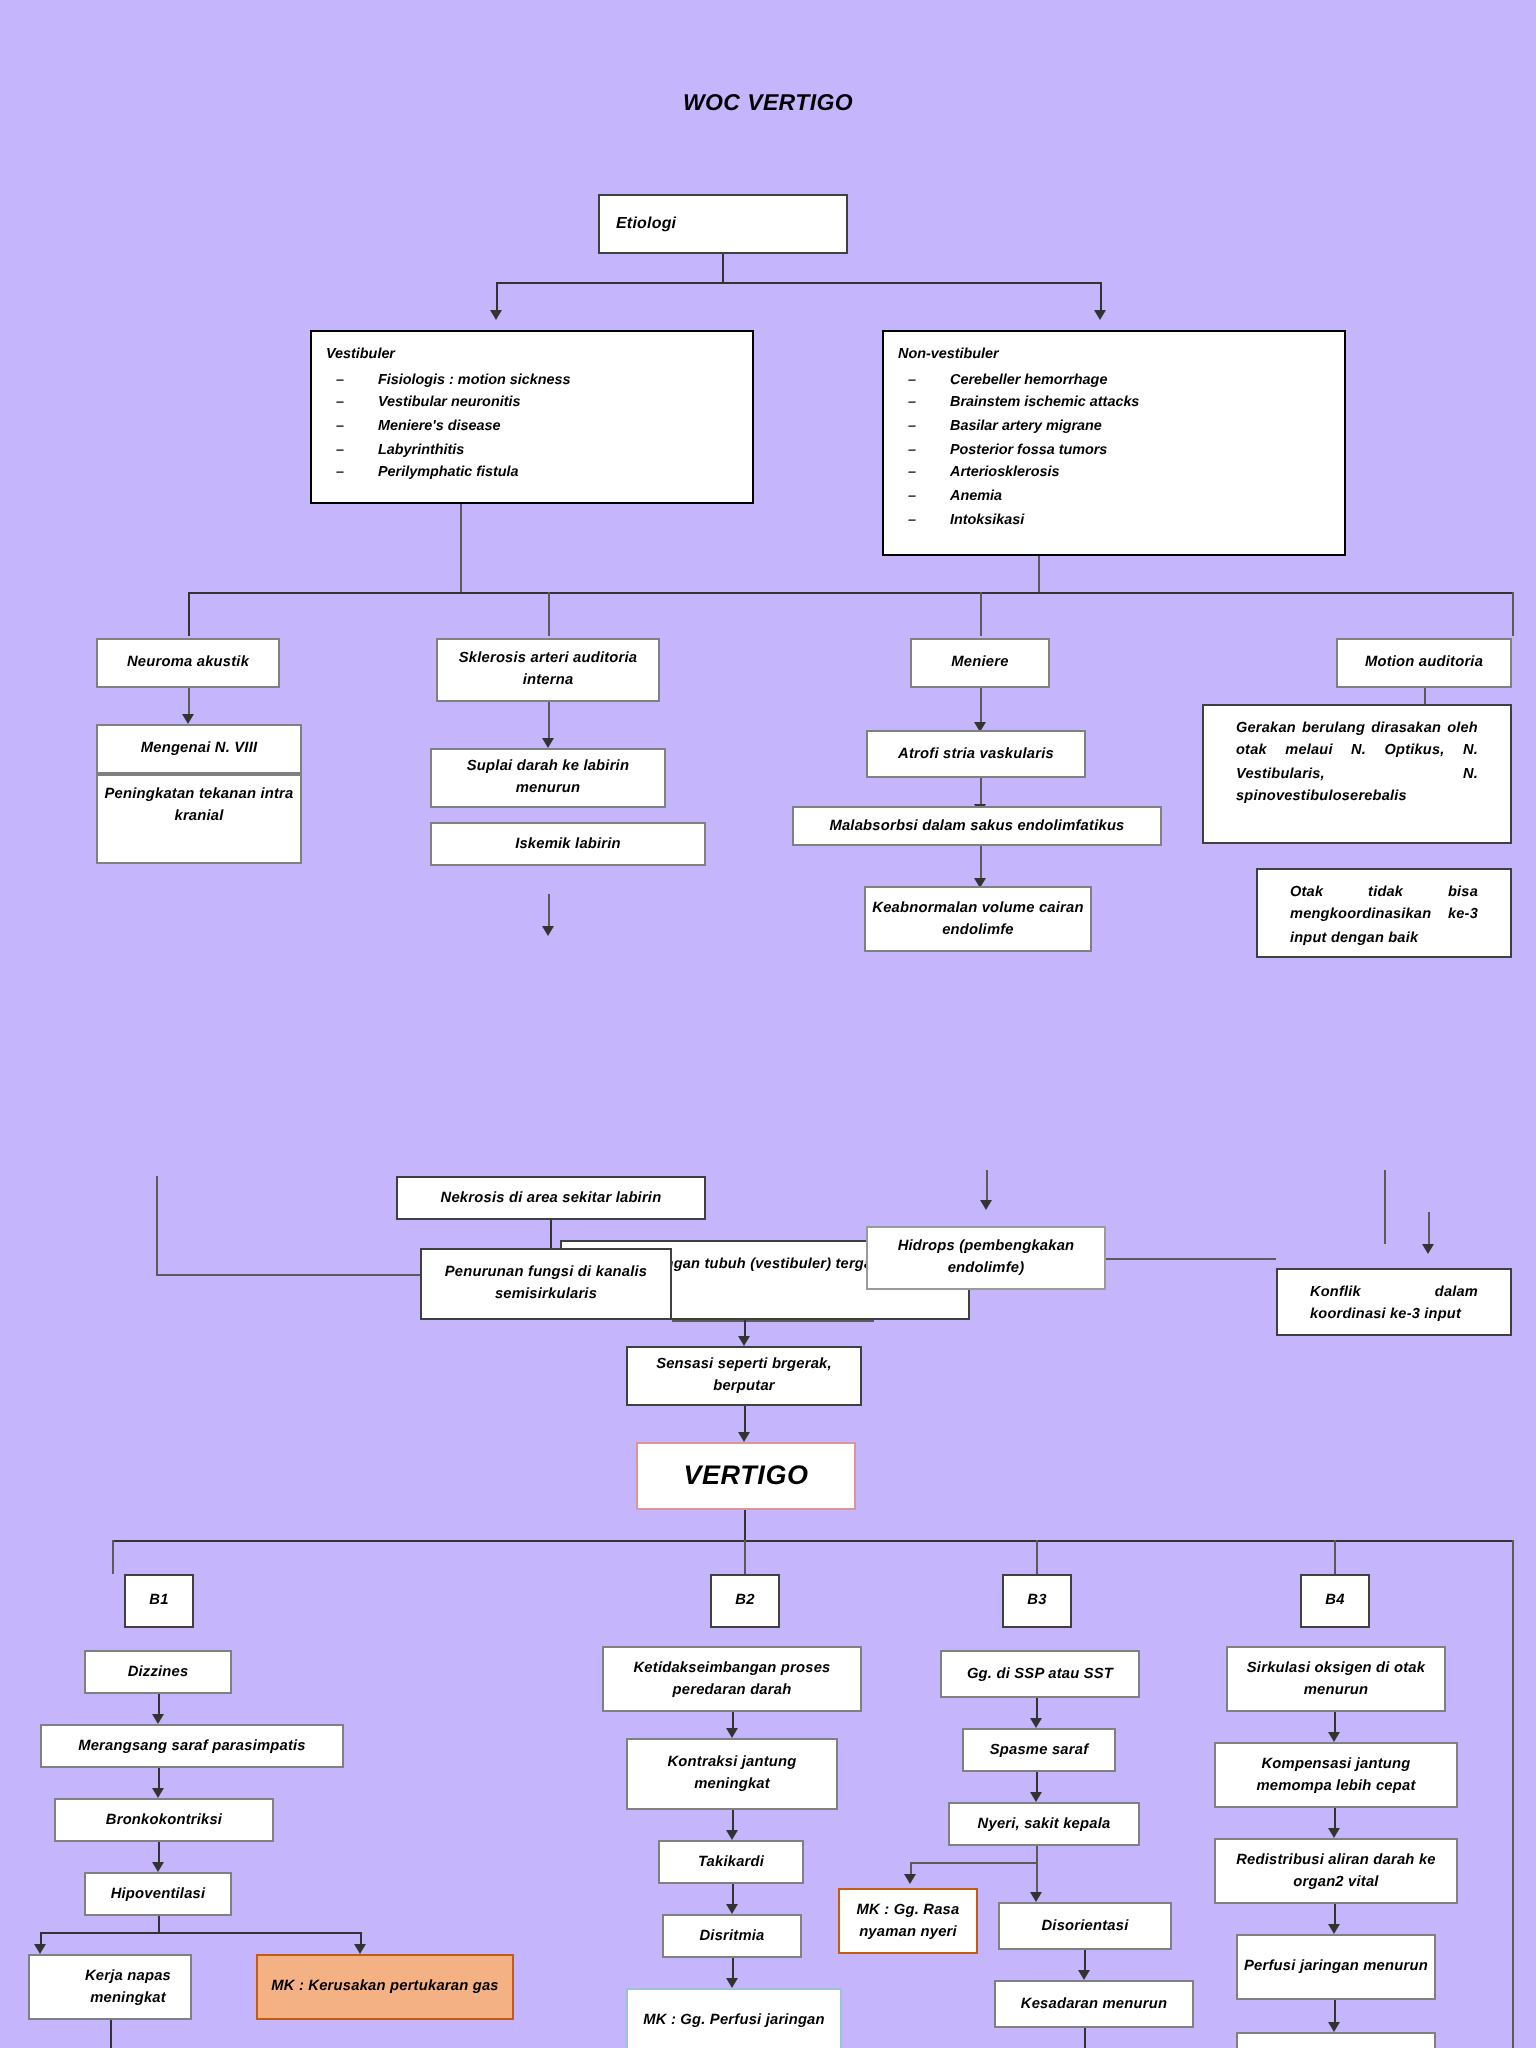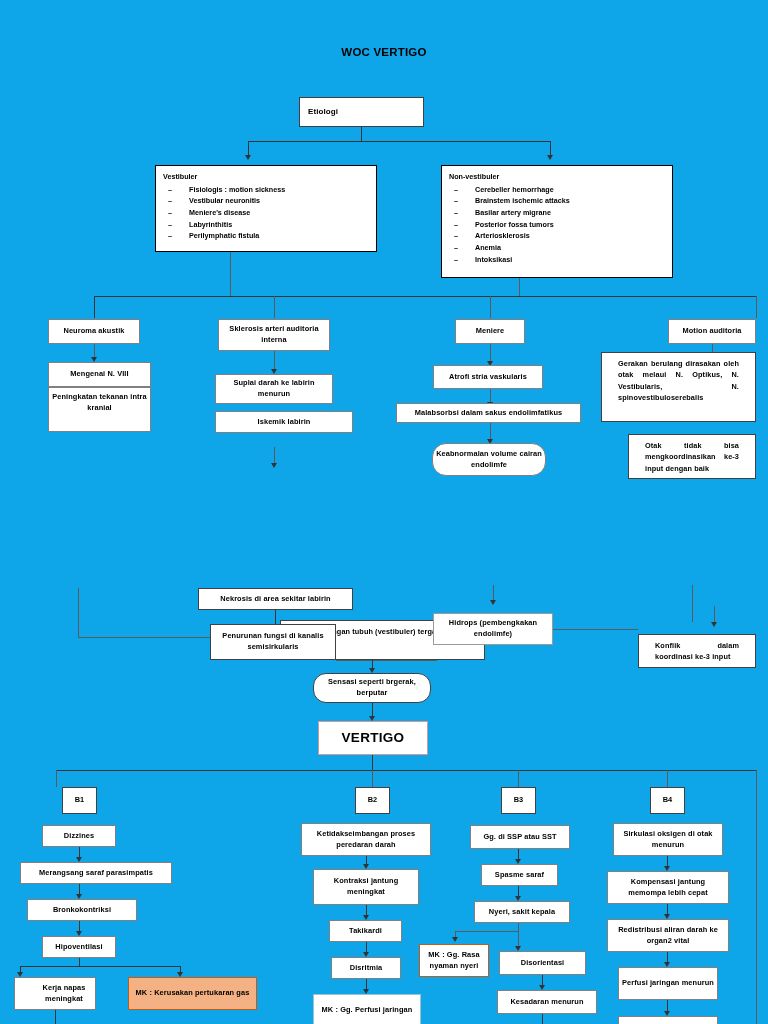--- a/index.html
+++ b/index.html
@@ -10,21 +10,22 @@
   }
   body {
     font-family: "Liberation Sans", sans-serif;
     color: #000000;
   }
   #canvas {
     position: relative;
     width: 768px;
     height: 1024px;
     overflow: hidden;
-    background: #0ea5e9;
+    background: #c4b5fd;
+    font-style: italic;
   }
 
   
   .box {
     position: absolute;
     box-sizing: border-box;
     border: 1px solid #808080;
     background: #ffffff;
     display: flex;
     align-items: center;
@@ -258,21 +259,21 @@
   <div class="box" style="left:433px; top:365px; width:110px; height:24px;">
     <span>Atrofi stria vaskularis</span>
   </div>
   <div class="ln v" style="left:490px; top:389px; height:13px;"></div>
   <div class="arrow" style="left:487px; top:402px;"></div>
   <div class="box" style="left:396px; top:403px; width:185px; height:20px;">
     <span>Malabsorbsi dalam sakus endolimfatikus</span>
   </div>
   <div class="ln v" style="left:490px; top:423px; height:16px;"></div>
   <div class="arrow" style="left:487px; top:439px;"></div>
-  <div class="box" style="left:432px; top:443px; width:114px; height:33px;border-radius:14px;">
+  <div class="box" style="left:432px; top:443px; width:114px; height:33px;">
     <span>Keabnormalan volume cairan endolimfe</span>
   </div>
 
   <div class="box" style="left:668px; top:319px; width:88px; height:25px;">
     <span>Motion auditoria</span>
   </div>
   <div class="ln v" style="left:712px; top:344px; height:8px;"></div>
   <div class="box dark jb" style="left:601px; top:352px; width:155px; height:70px;">
     <span class="justified">Gerakan berulang dirasakan oleh otak melaui N. Optikus, N. Vestibularis, N. spinovestibuloserebalis</span>
   </div>
@@ -309,21 +310,21 @@
   <div class="ln h" style="left:553px; top:629px; width:85px;"></div>
   <div class="ln v" style="left:692px; top:585px; height:37px;"></div>
   <div class="arrow" style="left:711px; top:622px;"></div>
   <div class="ln v" style="left:714px; top:606px; height:16px;"></div>
   <div class="box dark jb" style="left:638px; top:634px; width:118px; height:34px;">
     <span class="justified">Konflik dalam koordinasi ke-3 input</span>
   </div>
 
   <div class="ln v dk" style="left:372px; top:660px; height:10px;"></div>
   <div class="arrow" style="left:369px; top:668px;"></div>
-  <div class="box dark" style="left:313px; top:673px; width:118px; height:30px;border-radius:13px;">
+  <div class="box dark" style="left:313px; top:673px; width:118px; height:30px;">
     <span>Sensasi seperti brgerak, berputar</span>
   </div>
   <div class="ln v dk" style="left:372px; top:703px; height:14px;"></div>
   <div class="arrow" style="left:369px; top:716px;"></div>
 
   <div class="box vertigo" style="left:318px; top:721px; width:110px; height:34px;">
     <span>VERTIGO</span>
   </div>
 
   <div class="ln v dk" style="left:372px; top:755px; height:15px;"></div>

